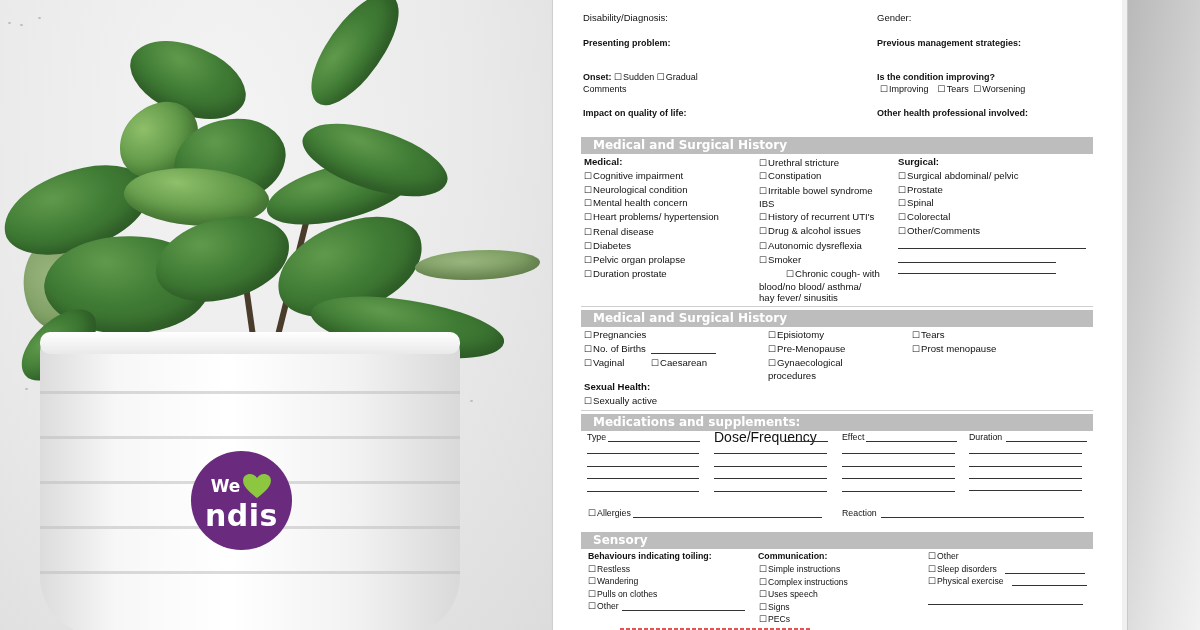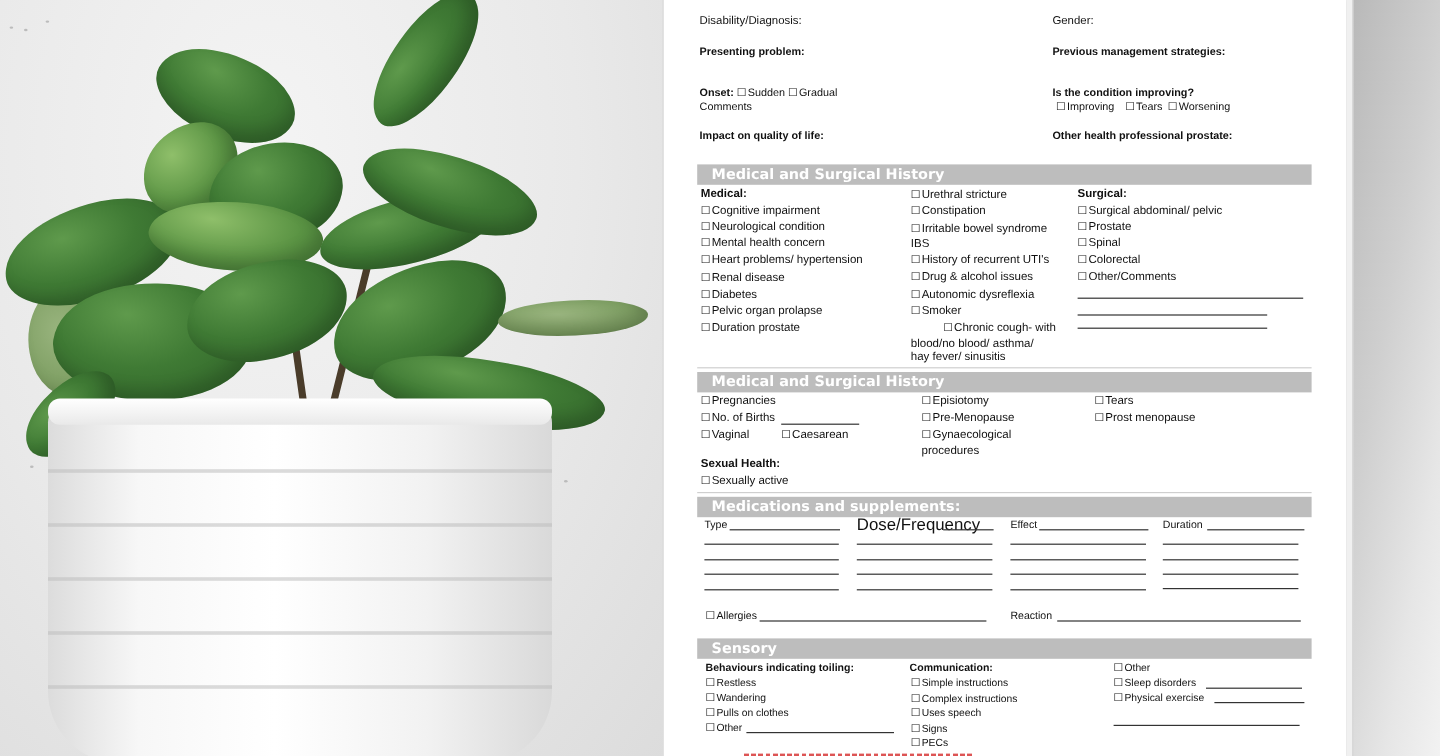--- a/index.html
+++ b/index.html
@@ -79,20 +79,29 @@
 
   <div class="pot">
     <div class="ridge" style="top:55px"></div>
     <div class="ridge" style="top:100px"></div>
     <div class="ridge" style="top:145px"></div>
     <div class="ridge" style="top:190px"></div>
     <div class="ridge" style="top:235px"></div>
   </div>
   <div class="pot-rim"></div>
 
+  <div class="badge">
+    <div class="row1">
+      <span class="we">We</span>
+      <svg class="heart" viewBox="0 0 32 28">
+        <path d="M16 27 C6 19 1 14 1 8 C1 3.5 4.5 1 8.5 1 C12 1 14.5 3 16 5.5 C17.5 3 20 1 23.5 1 C27.5 1 31 3.5 31 8 C31 14 26 19 16 27 Z" fill="#8dc63f"></path>
+      </svg>
+    </div>
+    <span class="ndis">ndis</span>
+  </div>
 </div>
 
 <div class="paper">
     <div class="edge"></div>
   </div>
 <div class="right-bg"></div>
 
 <div class="abs" style="left:583px;top:12px;font-size:9.5px">Disability/Diagnosis:</div>
 <div class="abs" style="left:877px;top:12px;font-size:9.5px">Gender:</div>
 <div class="abs b" style="left:583px;top:38px;font-size:9px">Presenting problem:</div>
@@ -106,21 +115,21 @@
 <div class="abs" style="left:583px;top:84px;font-size:9px">Comments</div>
 
 <div class="abs b" style="left:877px;top:72px;font-size:9px">Is the condition improving?</div>
 <div class="abs" style="left:880px;top:84px;font-size:9px;word-spacing:2px">
   <span class="cb"><span>Improving</span></span>&nbsp;
   <span class="cb"><span>Tears</span></span>
   <span class="cb"><span>Worsening</span></span>
 </div>
 
 <div class="abs b" style="left:583px;top:108px;font-size:9px">Impact on quality of life:</div>
-<div class="abs b" style="left:877px;top:108px;font-size:9px">Other health professional prostate:</div>
+<div class="abs b" style="left:877px;top:108px;font-size:9px">Other health professional involved:</div>
 
 <div class="bar" style="top:137px">Medical and Surgical History</div>
 
 <div class="item b" style="left:584px;top:155px">Medical:</div>
 <div class="item cb" style="left:584px;top:169px"><span>Cognitive impairment</span></div>
 <div class="item cb" style="left:584px;top:183px"><span>Neurological condition</span></div>
 <div class="item cb" style="left:584px;top:196px"><span>Mental health concern</span></div>
 <div class="item cb" style="left:584px;top:210px"><span>Heart problems/ hypertension</span></div>
 <div class="item cb" style="left:584px;top:225px"><span>Renal disease</span></div>
 <div class="item cb" style="left:584px;top:239px"><span>Diabetes</span></div>

